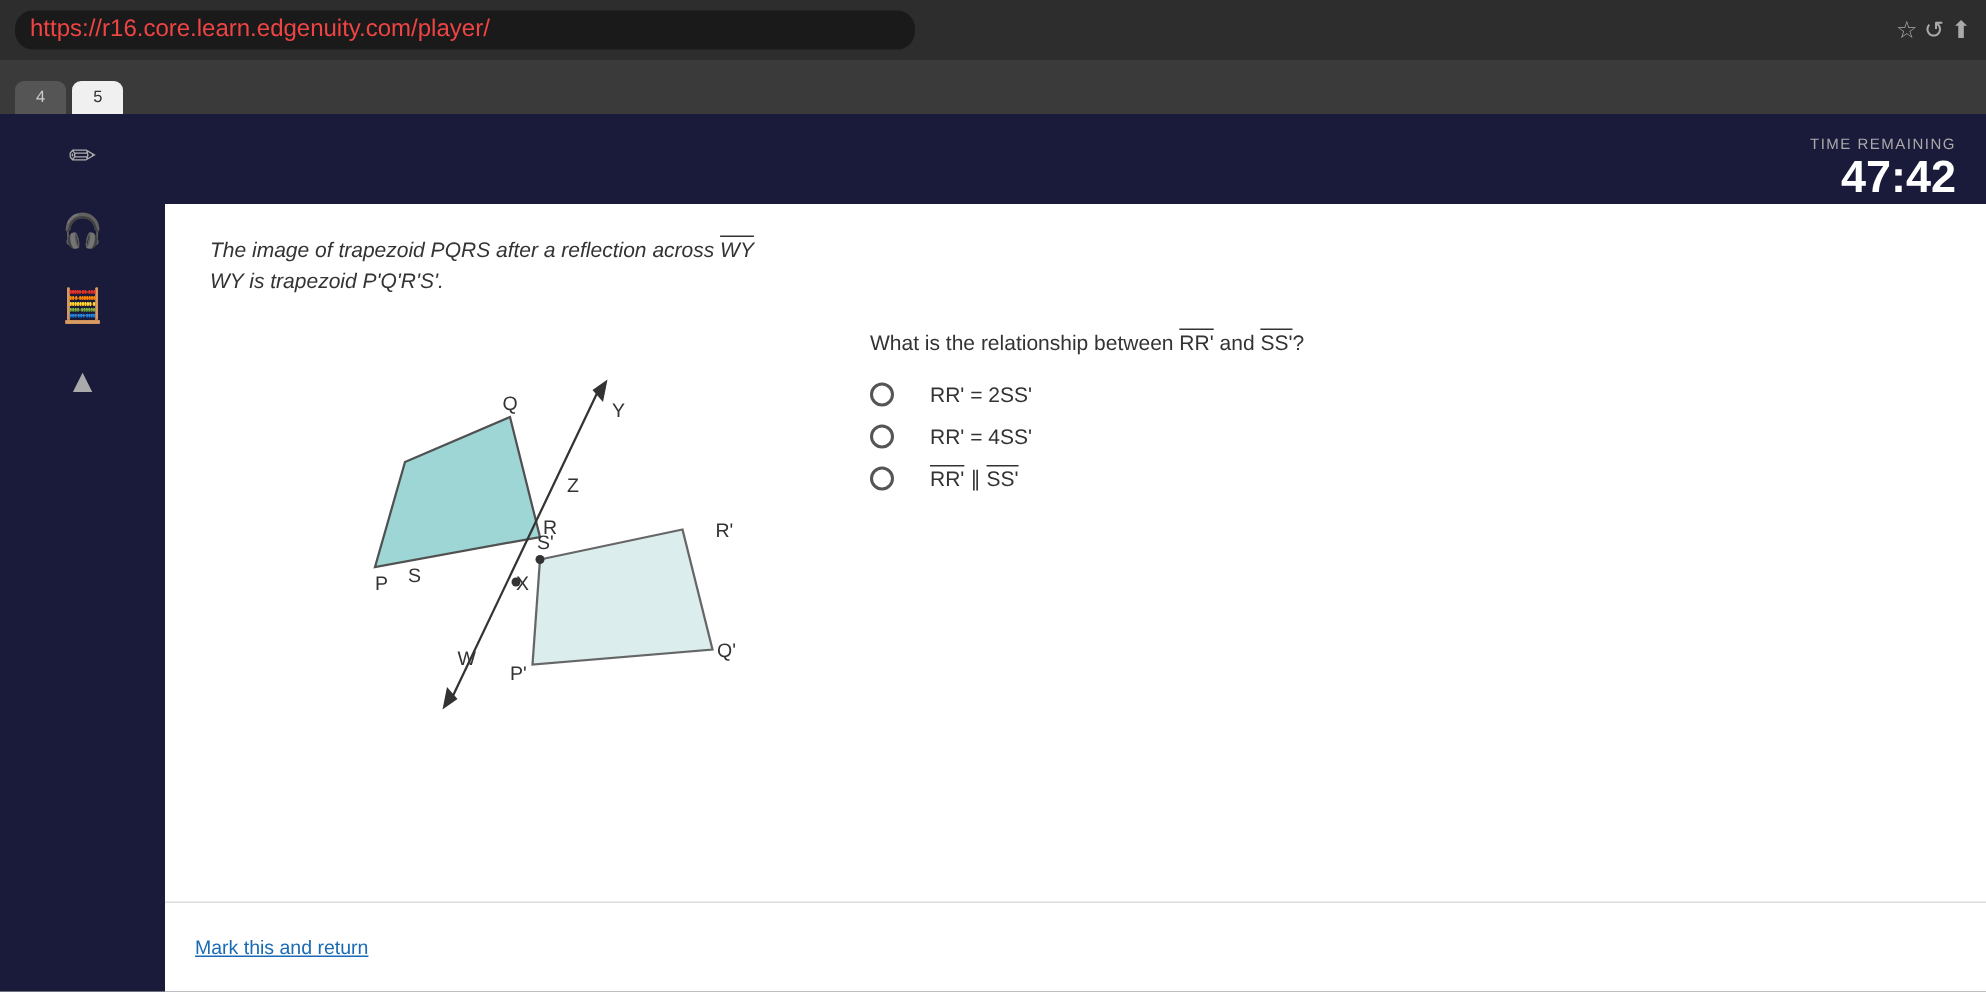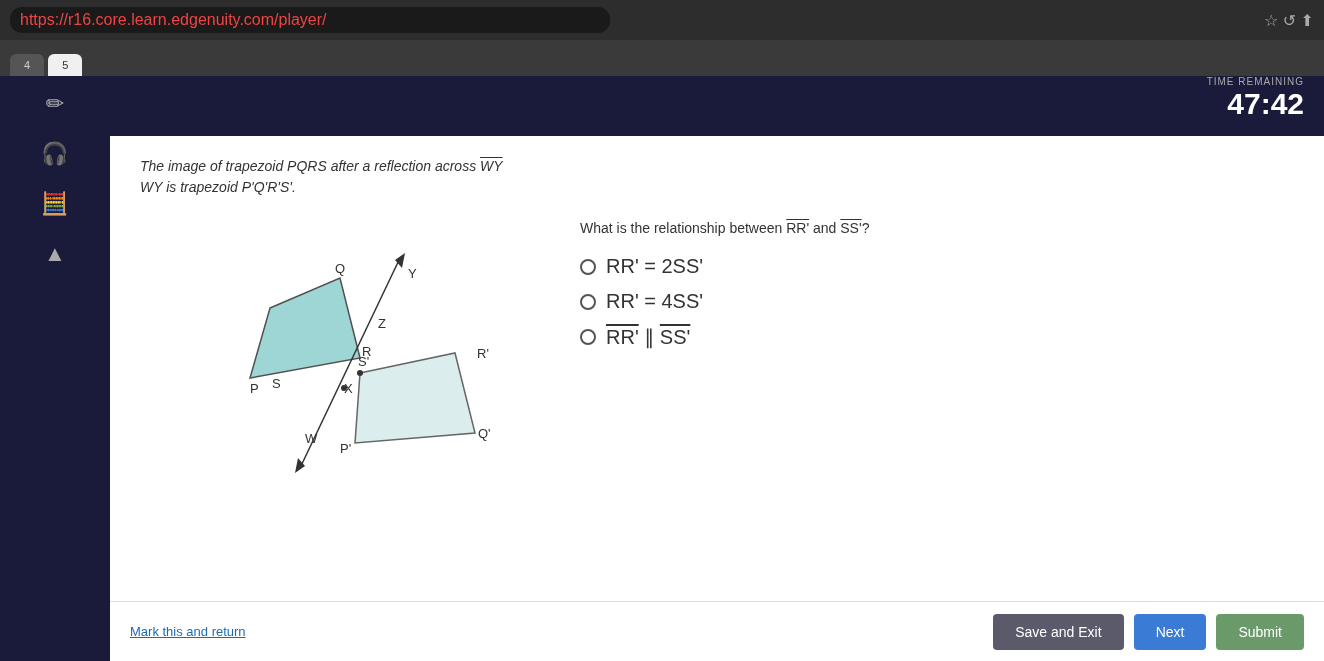--- a/index.html
+++ b/index.html
@@ -96,21 +96,21 @@
       background: #f5f5f5;
       display: flex;
       flex-direction: column;
     }
 
     
     .top-bar {
       background: #1a1a3a;
       height: 60px;
       display: flex;
-      align-items: flex-start;
+      align-items: flex-end;
       justify-content: flex-end;
       padding: 0 20px;
     }
     .time-remaining {
       text-align: right;
       color: white;
     }
     .time-label {
       font-size: 10px;
       color: #aaa;
@@ -164,22 +164,22 @@
 
     .answer-options {
       display: flex;
       flex-direction: column;
       gap: 12px;
     }
 
     .answer-option {
       display: flex;
       align-items: center;
-      gap: 10px;
-      font-size: 20px;
+      gap: 24px;
+      font-size: 14px;
       color: #333;
       cursor: pointer;
     }
 
     .radio-circle {
       width: 16px;
       height: 16px;
       border: 2px solid #555;
       border-radius: 50%;
       flex-shrink: 0;
@@ -346,20 +346,15 @@
 
 
         </div>
       </div>
 
     </div>
   </div>
 
   <div class="footer-bar">
     <a class="mark-return-link">Mark this and return</a>
-    <div class="footer-buttons">
-      <button class="btn-save-exit">Save and Exit</button>
-      <button class="btn-next">Next</button>
-      <button class="btn-submit">Submit</button>
-    </div>
   </div>
 
 </div>
 
 </body></html>

